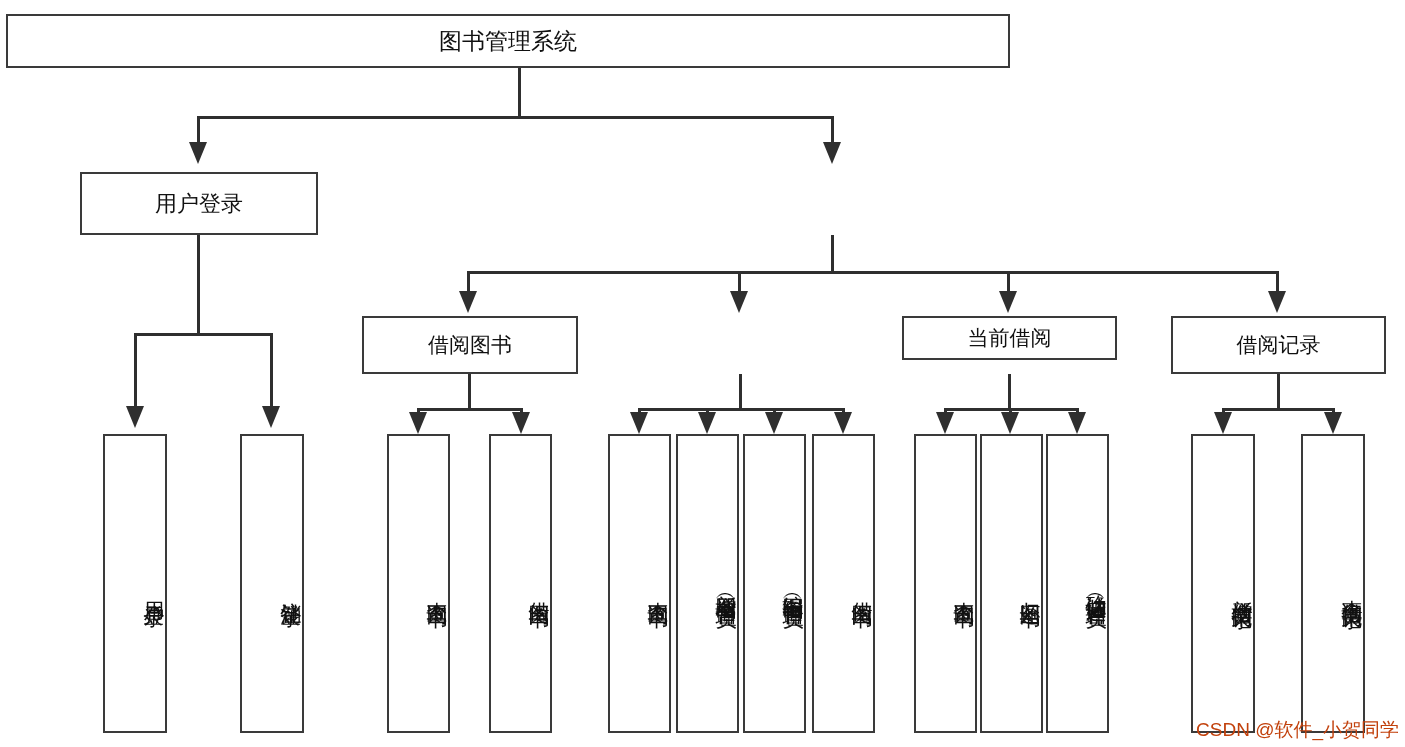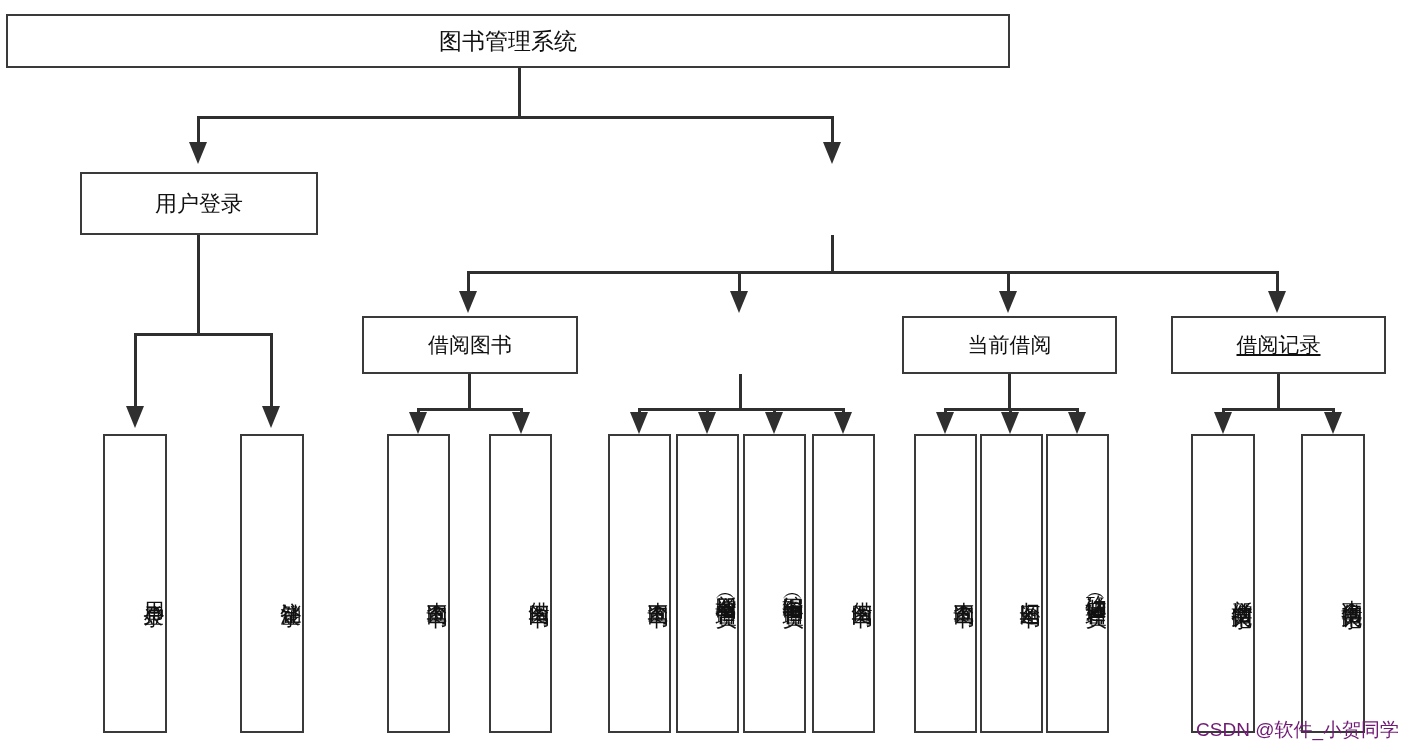--- a/index.html
+++ b/index.html
@@ -69,21 +69,21 @@
     border-left:9px solid transparent;
     border-right:9px solid transparent;
     border-top:22px solid #2f2f2f;
   }
   
   #watermark{
     position:absolute;
     right:6px;
     bottom:4px;
     font-size:19px;
-    color:#701a75;
+    color:#c2410c;
     white-space:nowrap;
     pointer-events:none;
   }
 </style>
 </head>
 <body>
 
 <div id="canvas">
 
   <div class="node root" style="left:6px;top:14px;width:1004px;height:54px;">
@@ -117,24 +117,24 @@
   <div class="ln v" style="left:738px;top:271px;width:3px;height:22px;"></div>
   <div class="arrow" style="left:730px;top:291px;"></div>
   <div class="ln v" style="left:1007px;top:271px;width:3px;height:22px;"></div>
   <div class="arrow" style="left:999px;top:291px;"></div>
   <div class="ln v" style="left:1276px;top:271px;width:3px;height:22px;"></div>
   <div class="arrow" style="left:1268px;top:291px;"></div>
 
   <div class="node l2" style="left:362px;top:316px;width:216px;height:58px;">
     <span>借阅图书</span>
   </div>
-  <div class="node l2" style="left:902px;top:316px;width:215px;height:58px;">
+  <div class="node l2" style="left:902px;top:316px;width:215px;height:44px;">
     <span>当前借阅</span>
   </div>
-  <div class="node l2" style="left:1171px;top:316px;width:215px;height:58px;text-decoration:underline;">
+  <div class="node l2" style="left:1171px;top:316px;width:215px;height:58px;">
     <span>借阅记录</span>
   </div>
 
   <div class="ln v" style="left:468px;top:374px;width:3px;height:36px;"></div>
   <div class="ln h" style="left:417px;top:408px;width:106px;height:3px;"></div>
   <div class="ln v" style="left:417px;top:408px;width:3px;height:14px;"></div>
   <div class="arrow" style="left:409px;top:412px;"></div>
   <div class="ln v" style="left:520px;top:408px;width:3px;height:14px;"></div>
   <div class="arrow" style="left:512px;top:412px;"></div>
 

